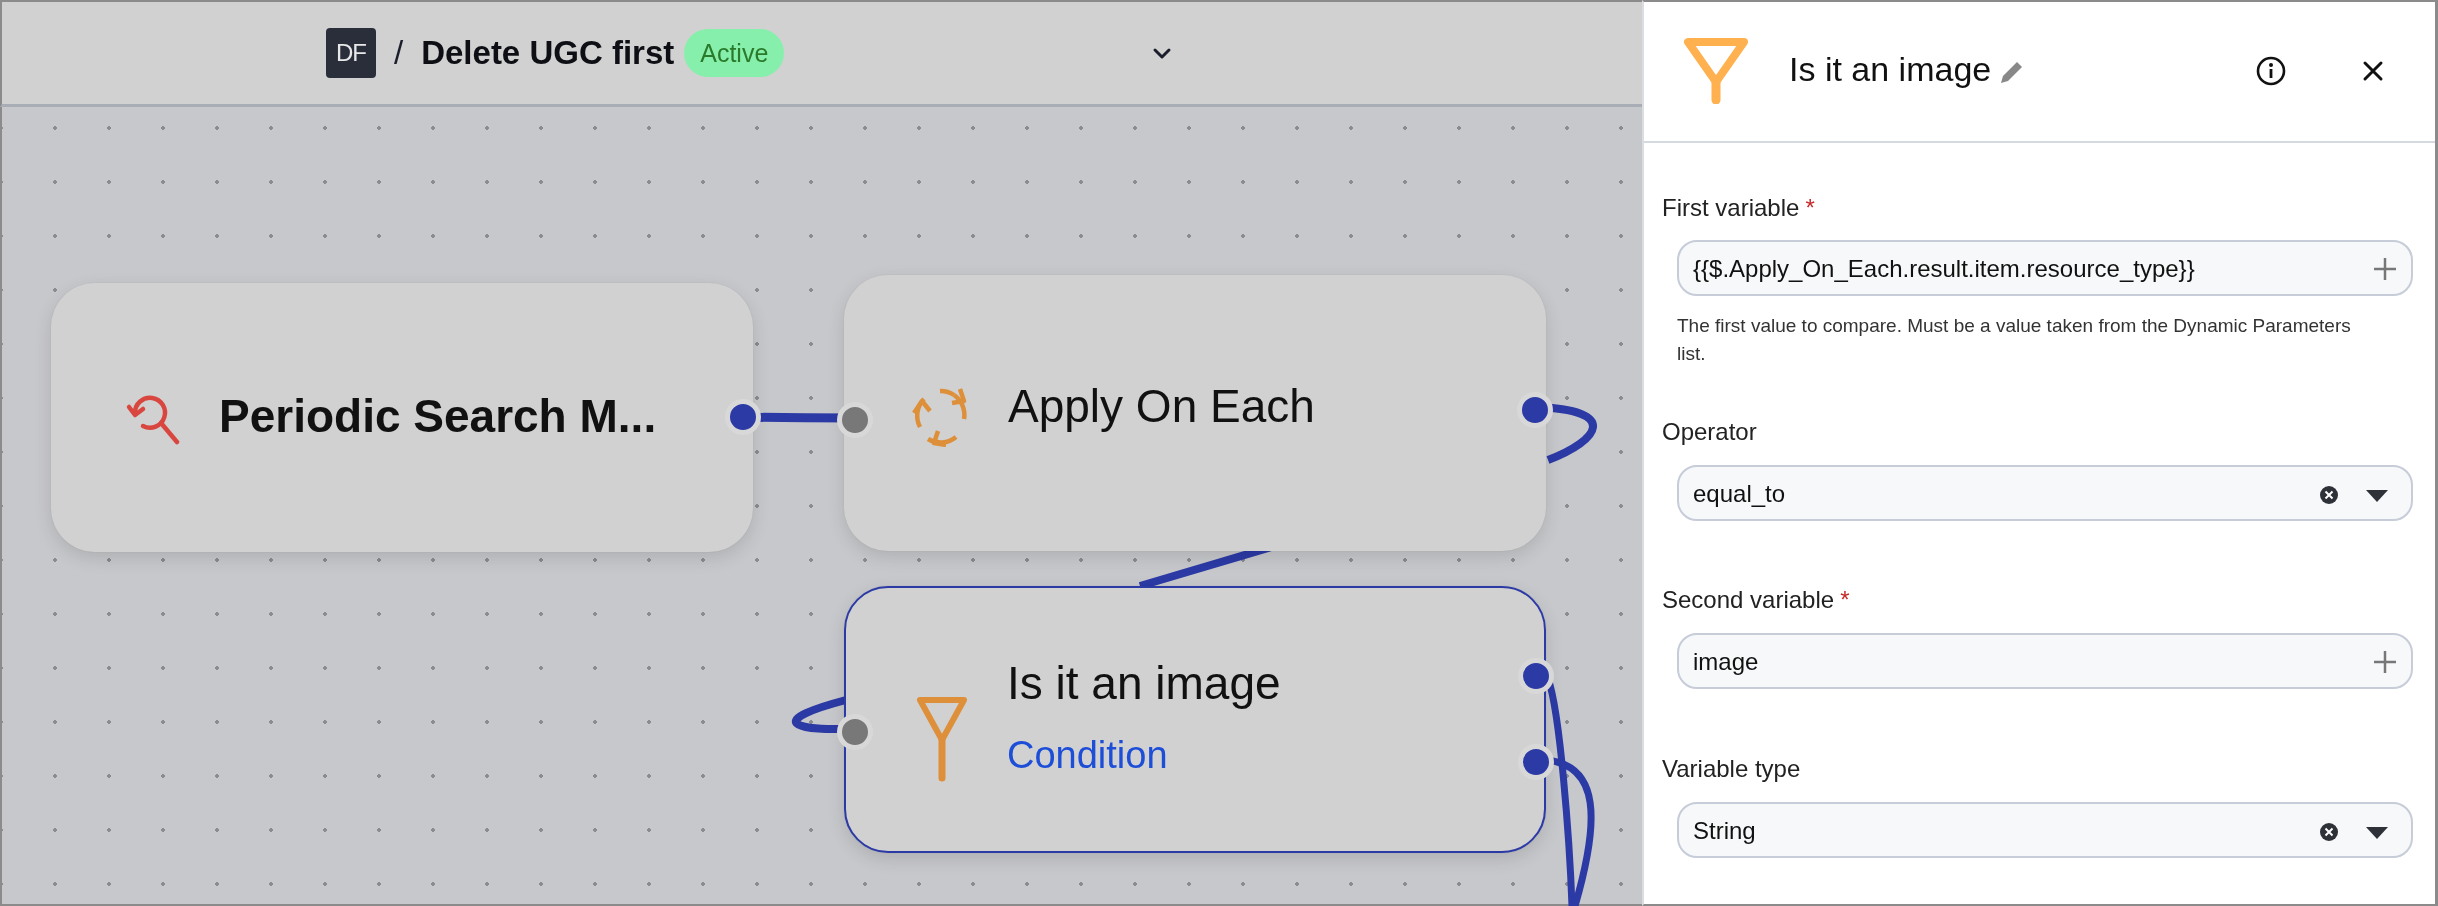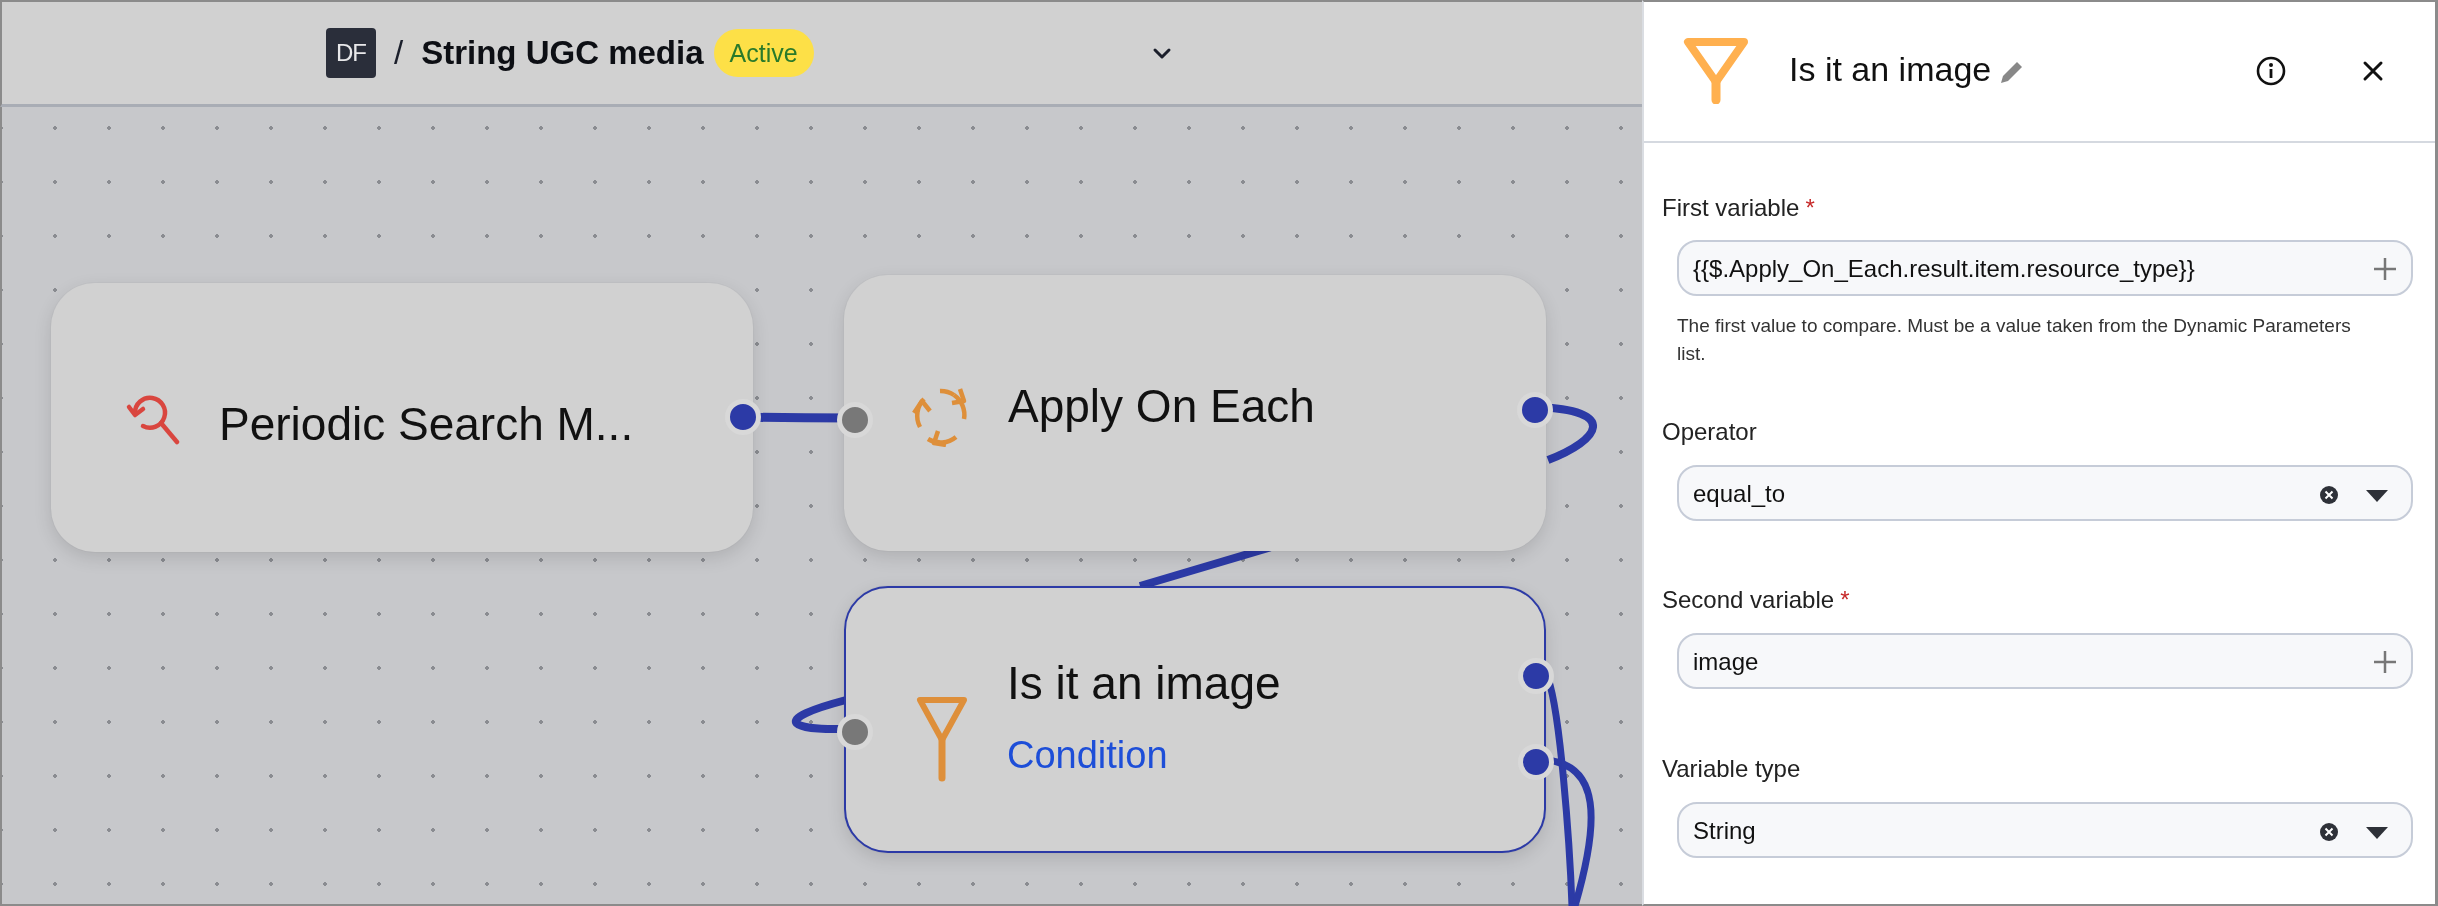--- a/index.html
+++ b/index.html
@@ -24,21 +24,21 @@
   }
   .crumbs { position: absolute; left: 324px; top: 27px; height: 48px; display: flex; align-items: center; gap: 0; }
   .org-avatar {
     width: 50px; height: 50px; border-radius: 4px; background: #2a2e3a; color: #e8e8ea;
     font-size: 24px; display: flex; align-items: center; justify-content: center; letter-spacing: -1px;
   }
   .org-name { font-size: 33px; color: #1b1f2b; margin-left: 8px; }
   .sep { font-size: 33px; color: #1b1f2b; margin: 0 18px; }
   .flow-name { font-size: 33px; font-weight: bold; color: #0d0f14; }
   .badge {
-    margin-left: 10px; background: #fde047; color: #2a7a2a; font-size: 25px; padding: 8px 16px;
+    margin-left: 10px; background: #86efac; color: #2a7a2a; font-size: 25px; padding: 8px 16px;
     border-radius: 24px; height: 48px; display: flex; align-items: center;
   }
   .chev { position: absolute; left: 1148px; top: 40px; width: 24px; height: 24px; }
 
   
   .node {
     position: absolute; background: #d1d1d1; border-radius: 44px;
     box-shadow: 0 6px 18px rgba(0,0,0,0.12), 0 0 0 1px rgba(0,0,0,0.02);
   }
   .node.selected { border: 2.5px solid #2c3aa6; }
@@ -91,21 +91,21 @@
   <path d="M1546 674 C 1560 700, 1570 850, 1572 906" stroke="#2c3aa6" stroke-width="7" fill="none"></path>
   <path d="M1546 760 C 1600 765, 1600 820, 1575 906" stroke="#2c3aa6" stroke-width="7" fill="none"></path>
 </svg>
 
 <div class="node" style="left:51px; top:283px; width:702px; height:269px;">
   <svg class="icon" style="left:74px; top:110px; width:56px; height:52px;" viewBox="0 0 56 52">
     <path d="M10 20 A 15 15 0 1 1 18 33" stroke="#d9463f" stroke-width="4.5" fill="none" stroke-linecap="round"></path>
     <path d="M4 14 L 10 22 L 18 16" stroke="#d9463f" stroke-width="4.5" fill="none" stroke-linecap="round" stroke-linejoin="round"></path>
     <path d="M36 30 L 52 49" stroke="#d9463f" stroke-width="4.5" stroke-linecap="round"></path>
   </svg>
-  <div class="title" style="left:168px; top:114px;">Periodic Search M...</div>
+  <div class="title" style="left:168px; top:106px;font-weight:bold;">Periodic Search M...</div>
   <div class="handle out" style="left:674px; top:116px;"></div>
 </div>
 
 <div class="node" style="left:844px; top:275px; width:702px; height:276px;">
   <svg class="icon" style="left:68px; top:110px; width:60px; height:62px;" viewBox="0 0 60 62">
     <path d="M42 10 A 24 24 0 0 1 52 34" stroke="#de8f3a" stroke-width="4.5" fill="none"></path>
     <path d="M44 52 A 24 24 0 0 1 16 54" stroke="#de8f3a" stroke-width="4.5" fill="none"></path>
     <path d="M8 42 A 24 24 0 0 1 12 14" stroke="#de8f3a" stroke-width="4.5" fill="none"></path>
     <path d="M28 6 A 24 24 0 0 1 42 10" stroke="#de8f3a" stroke-width="4.5" fill="none"></path>
     <path d="M48 4 L 52 16 L 40 18" stroke="#de8f3a" stroke-width="4.5" fill="none" stroke-linejoin="round"></path>
@@ -126,21 +126,21 @@
   <div class="sub" style="left:161px; top:146px;">Condition</div>
   <div class="handle in" style="left:-9px; top:126px;"></div>
   <div class="handle out" style="left:672px; top:70px;"></div>
   <div class="handle out" style="left:672px; top:156px;"></div>
 </div>
 
 <div class="topbar">
   <div class="crumbs">
     <div class="org-avatar">DF</div>
     <span class="sep">/</span>
-    <span class="flow-name">String UGC media</span>
+    <span class="flow-name">Delete UGC first</span>
     <span class="badge">Active</span>
   </div>
   <svg class="chev" viewBox="0 0 24 24">
     <path d="M5 8 L 12 15 L 19 8" stroke="#1b1f2b" stroke-width="3" fill="none" stroke-linecap="round" stroke-linejoin="round"></path>
   </svg>
 </div>
 
 <div class="panel">
   <div class="panel-head">
     <svg class="panel-icon" viewBox="0 0 68 68">

